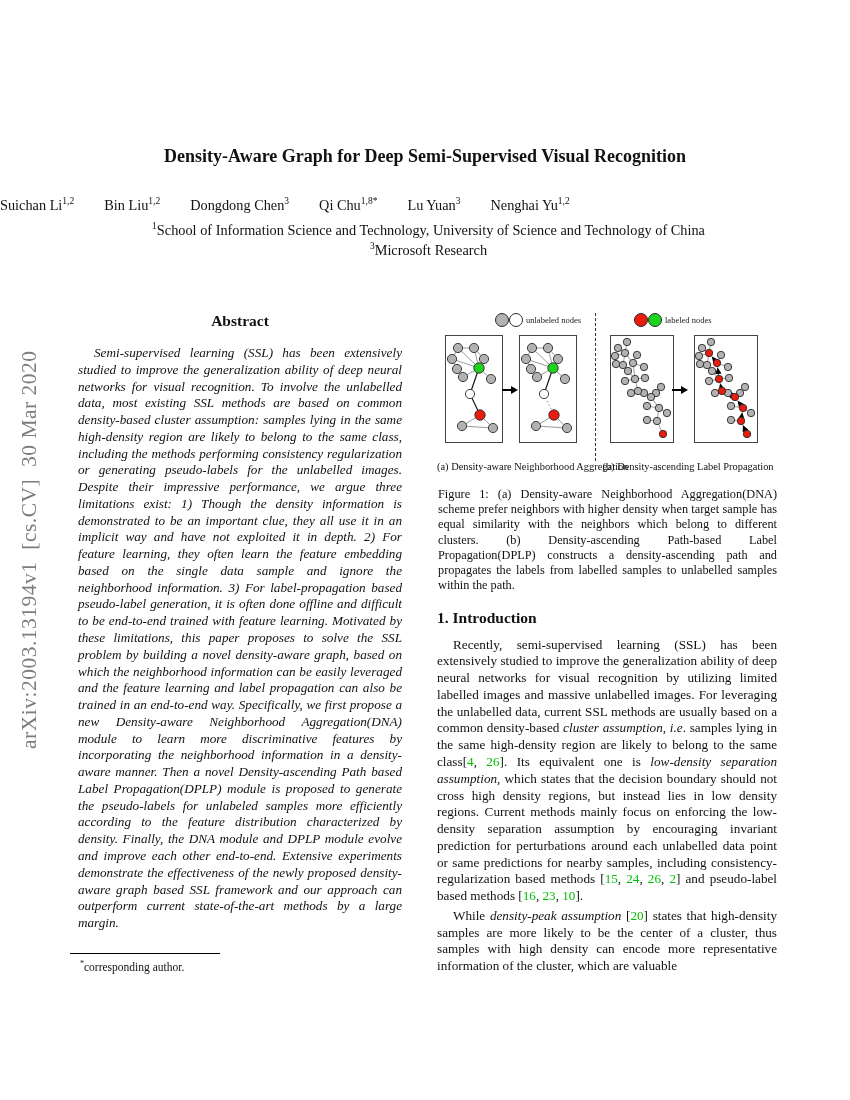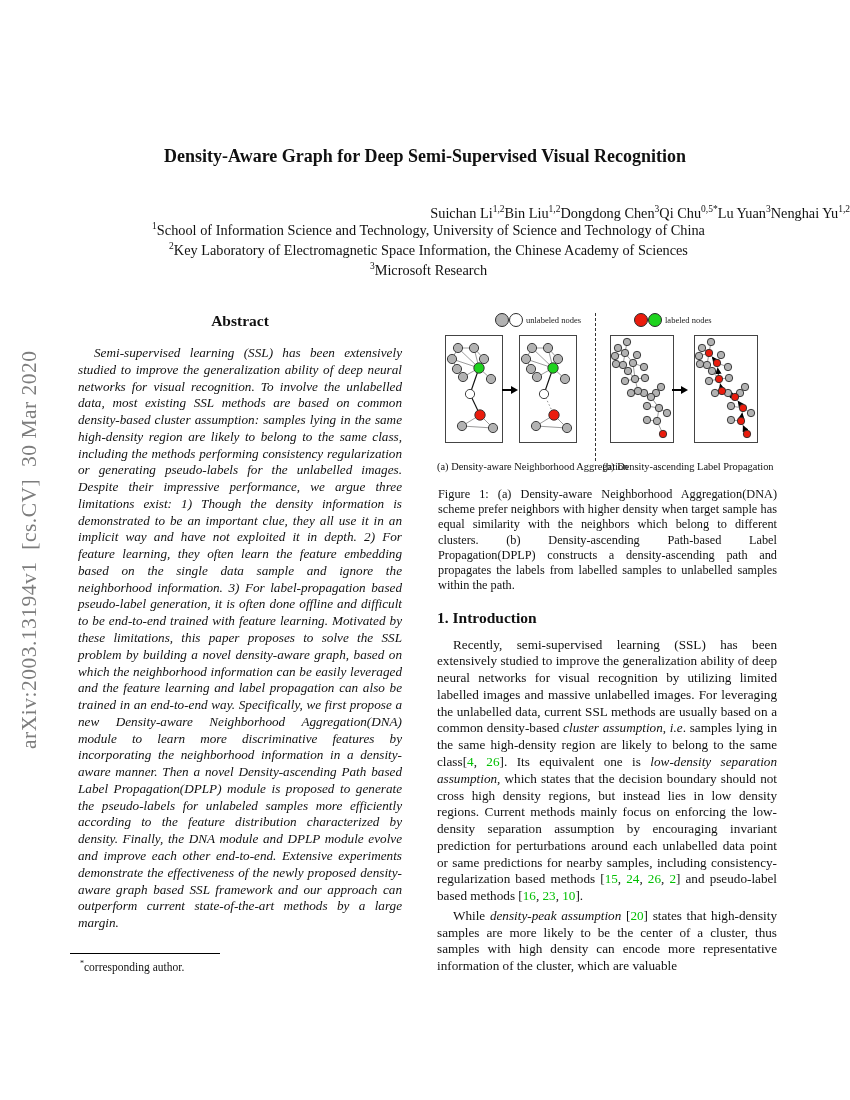--- a/index.html
+++ b/index.html
@@ -16,21 +16,21 @@
     writing-mode:vertical-rl; transform:rotate(180deg);
     font-size:21.5px; color:#7d7d7d; white-space:pre; letter-spacing:.5px;
   }
   
   .title{
     position:absolute; top:146px; left:60px; right:60px;
     text-align:center; font-size:18px; font-weight:700; margin:0;
   }
   .authors{
     position:absolute; top:196px; left:0; right:0;
-    display:flex; justify-content:flex-end; font-size:14.3px;margin-top:8px;
+    display:flex; justify-content:flex-start; gap:30px; font-size:14.3px;
   }
   .authors sup, .affils sup{ font-size:9.5px; }
   .affils{
     position:absolute; top:220px; left:0; right:0;
     text-align:center; font-size:14.3px; line-height:1.34;margin-left:7px;
   }
   
   .col{ position:absolute; width:340px; }
   .col-left{ left:70px; top:312px; }
   .col-right{ left:437px; top:309px; }
@@ -90,28 +90,27 @@
 <div class="page">
 
   <div class="arxiv-banner">arXiv:2003.13194v1  [cs.CV]  30 Mar 2020</div>
 
   <h1 class="title">Density-Aware Graph for Deep Semi-Supervised Visual Recognition</h1>
 
   <div class="authors">
       <span>Suichan Li<sup>1,2</sup></span>
       <span>Bin Liu<sup>1,2</sup></span>
       <span>Dongdong Chen<sup>3</sup></span>
-      <span>Qi Chu<sup>0,5*</sup></span>
+      <span>Qi Chu<sup>1,8*</sup></span>
       <span>Lu Yuan<sup>3</sup></span>
       <span>Nenghai Yu<sup>1,2</sup></span>
     </div>
 
   <div class="affils">
       <div><sup>1</sup>School of Information Science and Technology, University of Science and Technology of China</div>
-      <div><sup>2</sup>Key Laboratory of Electromagnetic Space Information, the Chinese Academy of Sciences</div>
       <div><sup>3</sup>Microsoft Research</div>
     </div>
 
   <div class="col col-left">
     <h2 class="abstract-heading">Abstract</h2>
     <p class="abstract-text">Semi-supervised learning (SSL) has been extensively studied to improve the generalization ability of deep neural networks for visual recognition. To involve the unlabelled data, most existing SSL methods are based on common density-based cluster assumption: samples lying in the same high-density region are likely to belong to the same class, including the methods performing consistency regularization or generating pseudo-labels for the unlabelled images. Despite their impressive performance, we argue three limitations exist: 1) Though the density information is demonstrated to be an important clue, they all use it in an implicit way and have not exploited it in depth. 2) For feature learning, they often learn the feature embedding based on the single data sample and ignore the neighborhood information. 3) For label-propagation based pseudo-label generation, it is often done offline and difficult to be end-to-end trained with feature learning. Motivated by these limitations, this paper proposes to solve the SSL problem by building a novel density-aware graph, based on which the neighborhood information can be easily leveraged and the feature learning and label propagation can also be trained in an end-to-end way. Specifically, we first propose a new Density-aware Neighborhood Aggregation(DNA) module to learn more discriminative features by incorporating the neighborhood information in a density-aware manner. Then a novel Density-ascending Path based Label Propagation(DPLP) module is proposed to generate the pseudo-labels for unlabeled samples more efficiently according to the feature distribution characterized by density. Finally, the DNA module and DPLP module evolve and improve each other end-to-end. Extensive experiments demonstrate the effectiveness of the newly proposed density-aware graph based SSL framework and our approach can outperform current state-of-the-art methods by a large margin.</p>
   </div>
 
   <div class="col col-right">
 

